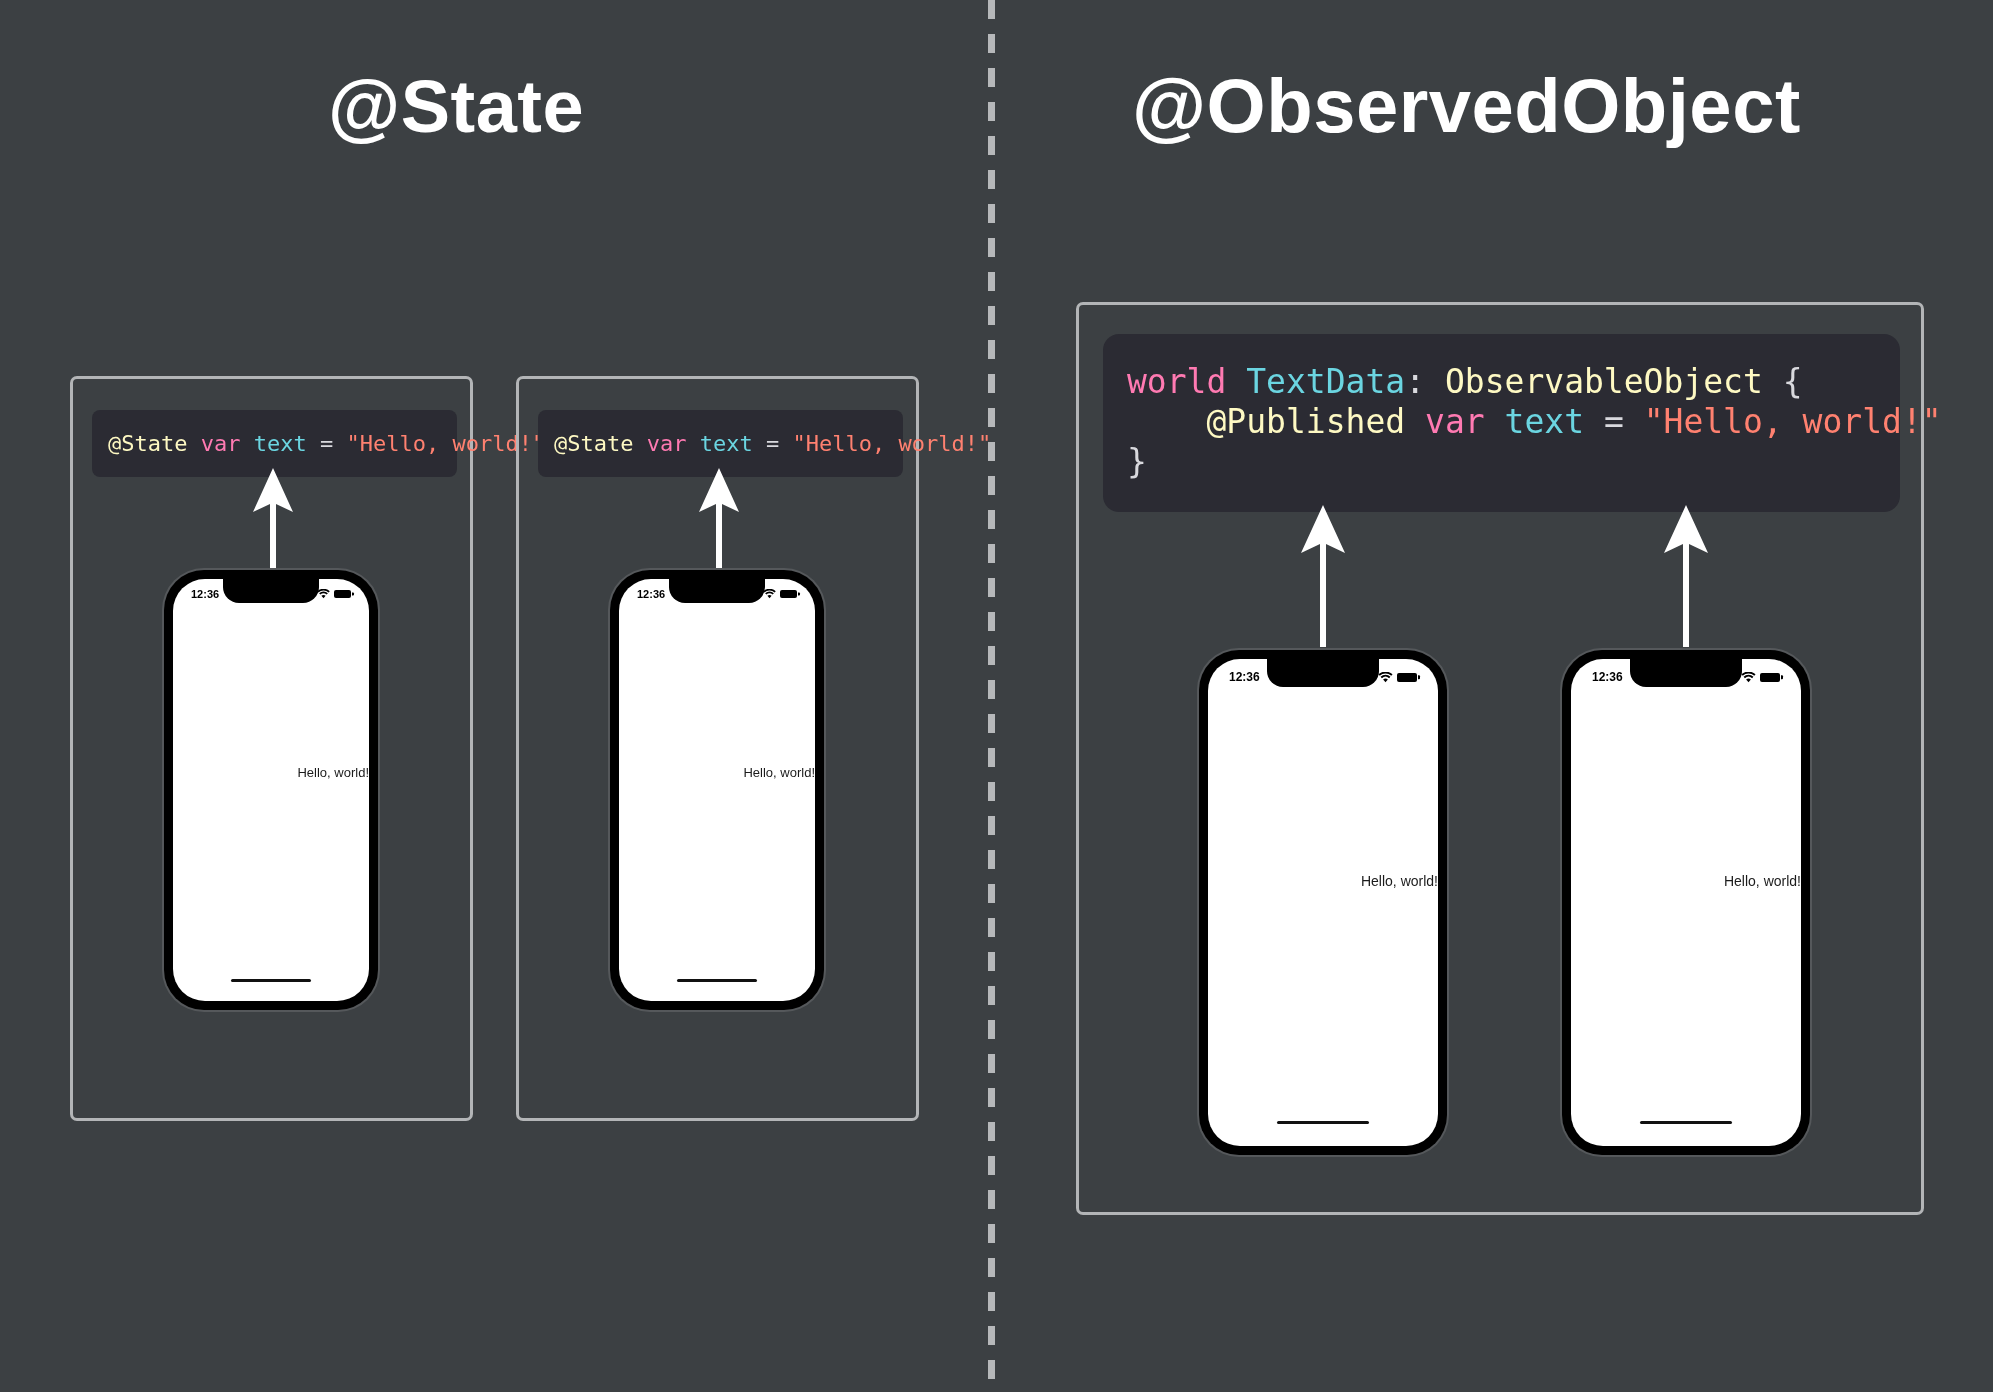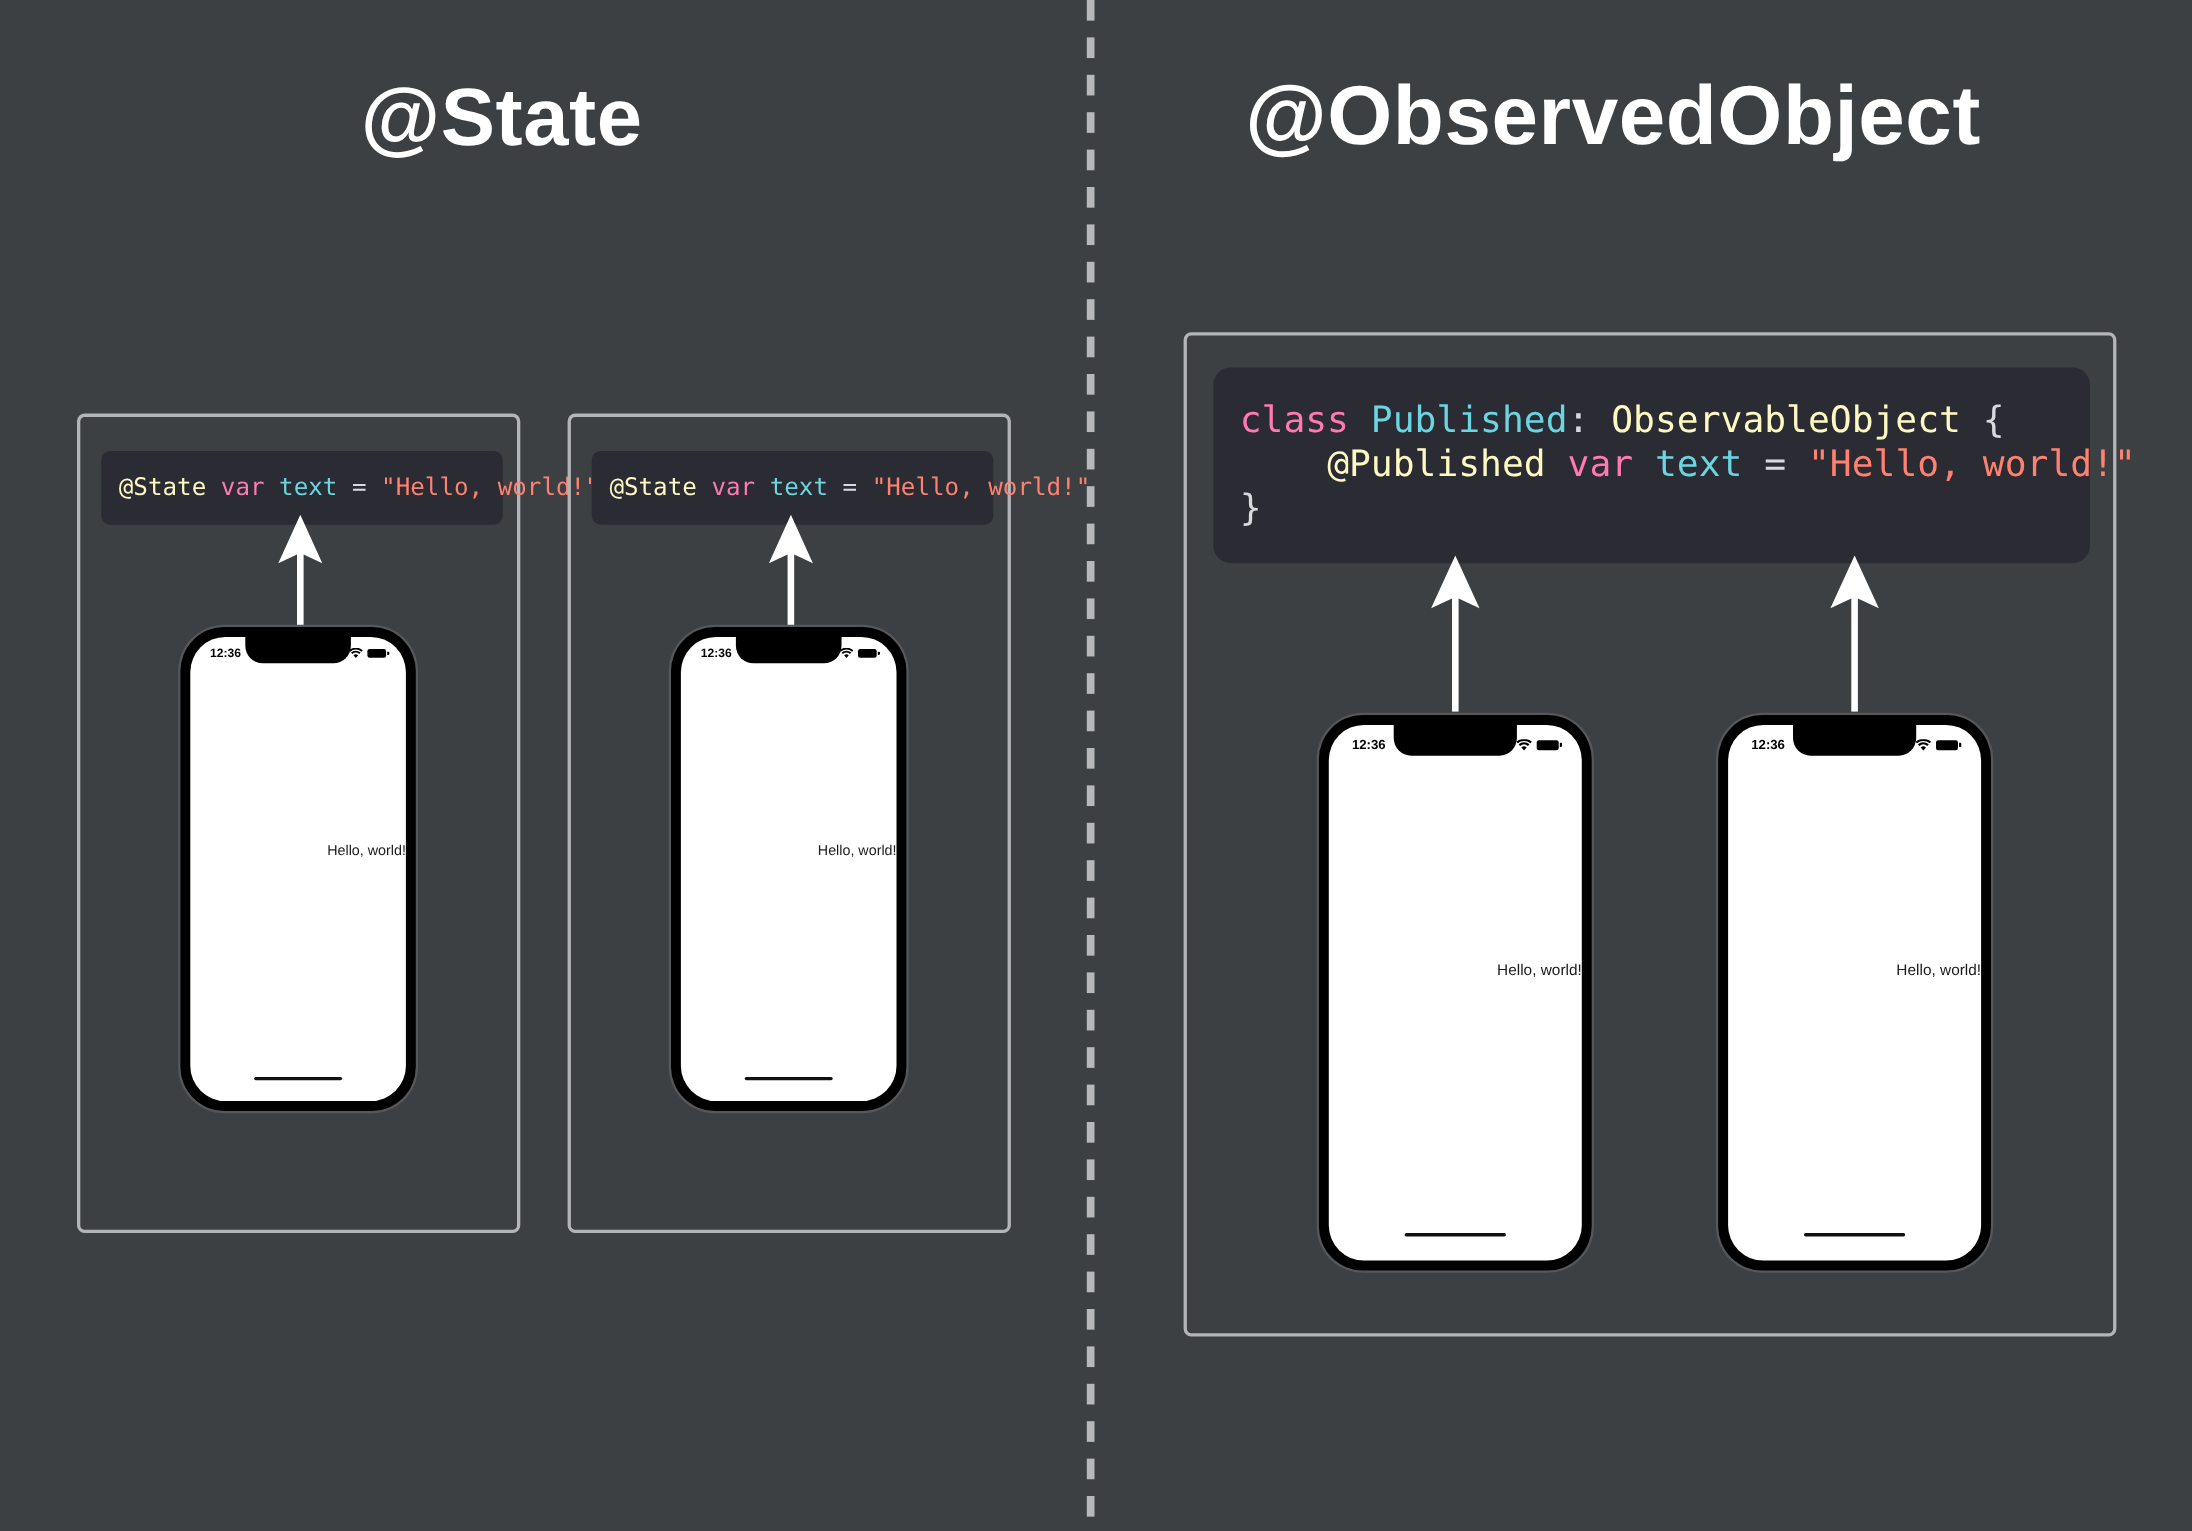--- a/index.html
+++ b/index.html
@@ -249,21 +249,21 @@
       </div>
       <div class="screen-label">Hello, world!</div>
       <div class="home-indicator"></div>
     </div>
   </div>
 
   <div class="heading" id="heading-observed">@ObservedObject</div>
 
   <div class="panel" id="panel-observed"></div>
 
-  <div class="code" id="code-observed"><span class="tok-kw">class</span> <span class="tok-type">Published</span><span class="tok-op">:</span> <span class="tok-attr">ObservableObject</span> <span class="tok-op">{</span>
+  <div class="code" id="code-observed"><span class="tok-kw">world</span> <span class="tok-type">TextData</span><span class="tok-op">:</span> <span class="tok-attr">ObservableObject</span> <span class="tok-op">{</span>
     <span class="tok-attr">@Published</span> <span class="tok-kw">var</span> <span class="tok-type">text</span> <span class="tok-op">=</span> <span class="tok-str">"Hello, world!"</span>
 <span class="tok-op">}</span></div>
 
   <div class="arrow" style="left:1300px; top:505px;">
     <svg width="46" height="142" viewBox="0 0 46 142">
       <path d="M23 0 L45 48 L26 39 L26 142 L20 142 L20 39 L1 48 Z" fill="#ffffff"></path>
     </svg>
   </div>
 
   <div class="arrow" style="left:1663px; top:505px;">

